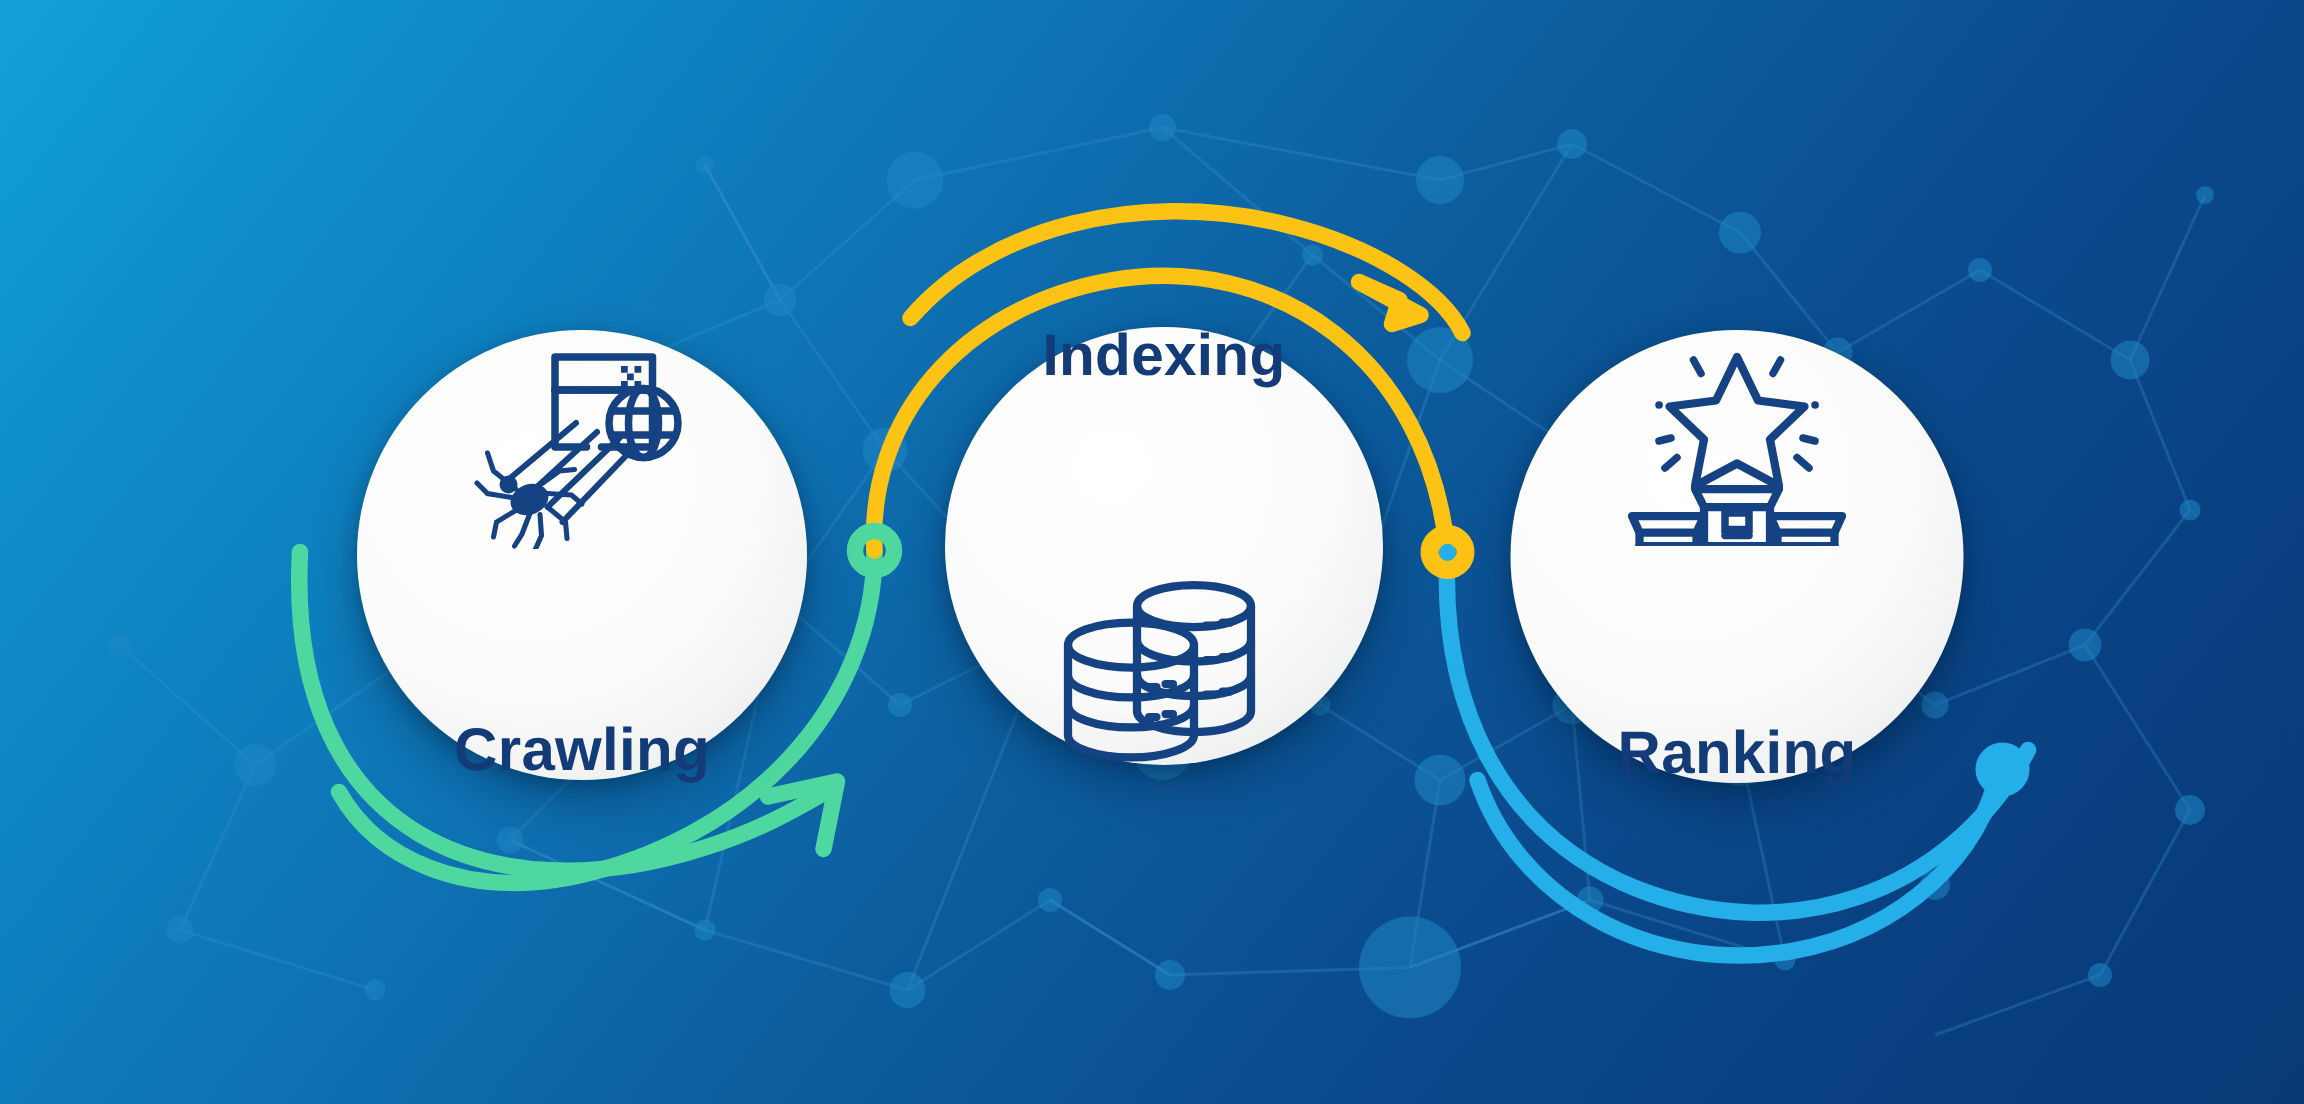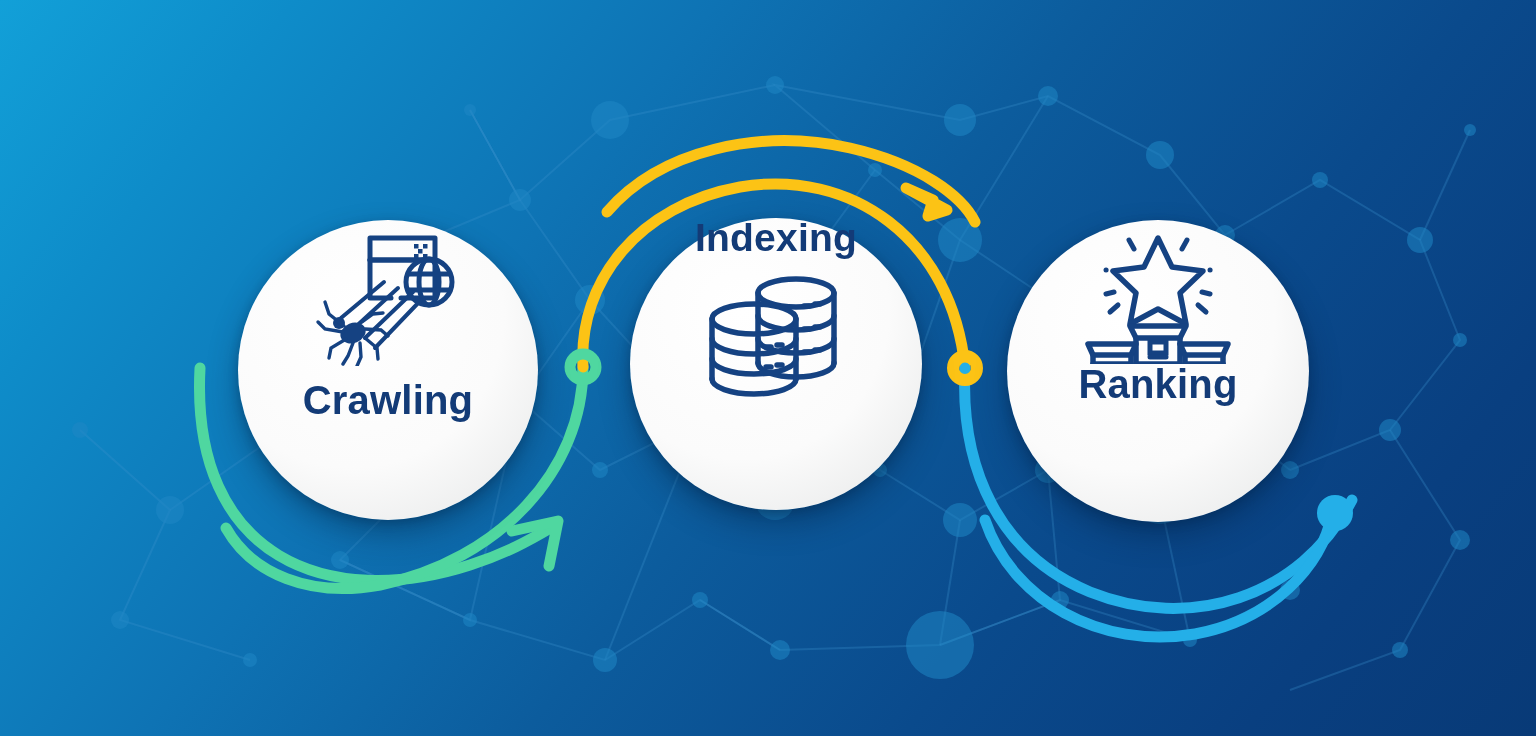--- a/index.html
+++ b/index.html
@@ -13,21 +13,21 @@
     background:linear-gradient(128deg,#12a0d8 0%,#0e8cc9 14%,#0e73b4 34%,#0c5c9d 52%,#0a4a8c 70%,#093f80 86%,#083a77 100%);
   }
   .bg-svg,.art-svg{position:absolute;left:0;top:0;width:1536px;height:736px;}
   .bg-svg{opacity:1;}
 
   .node-card{
     position:absolute;
     border-radius:50%;
     background:radial-gradient(circle at 38% 32%, #ffffff 0%, #fbfbfb 55%, #eceded 84%, #e2e3e4 100%);
     box-shadow:0 14px 30px rgba(3,28,60,.38), 0 3px 10px rgba(3,28,60,.25);
-    display:flex;flex-direction:column;align-items:center;justify-content:flex-start;
+    display:flex;flex-direction:column;align-items:center;justify-content:space-between;
   }
   #card-crawling{left:238px;top:220px;width:300px;height:300px;}
   #card-indexing{left:630px;top:218px;width:292px;height:292px;}
   #card-ranking{left:1007px;top:220px;width:302px;height:302px;}
 
   .card-icon{display:block;}
   .card-label{
     color:#133b77;
     font-weight:bold;
     letter-spacing:.2px;

